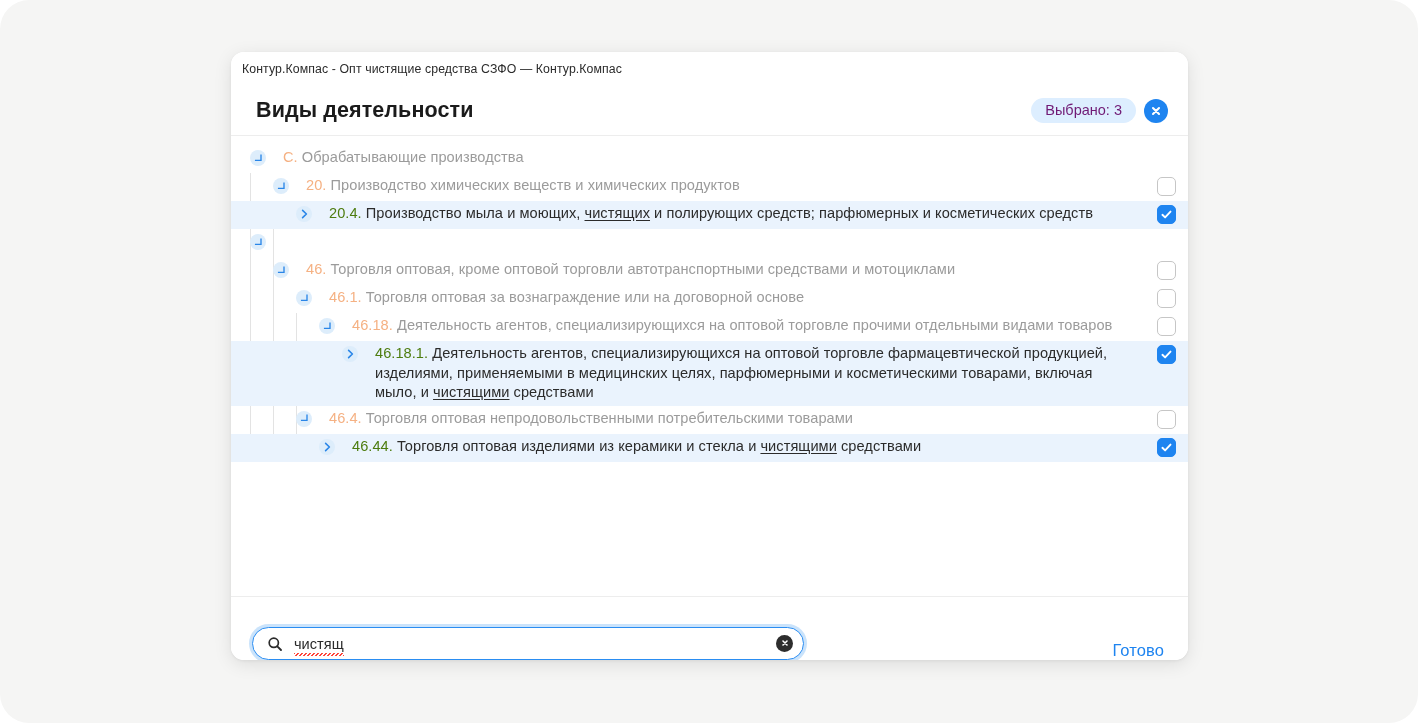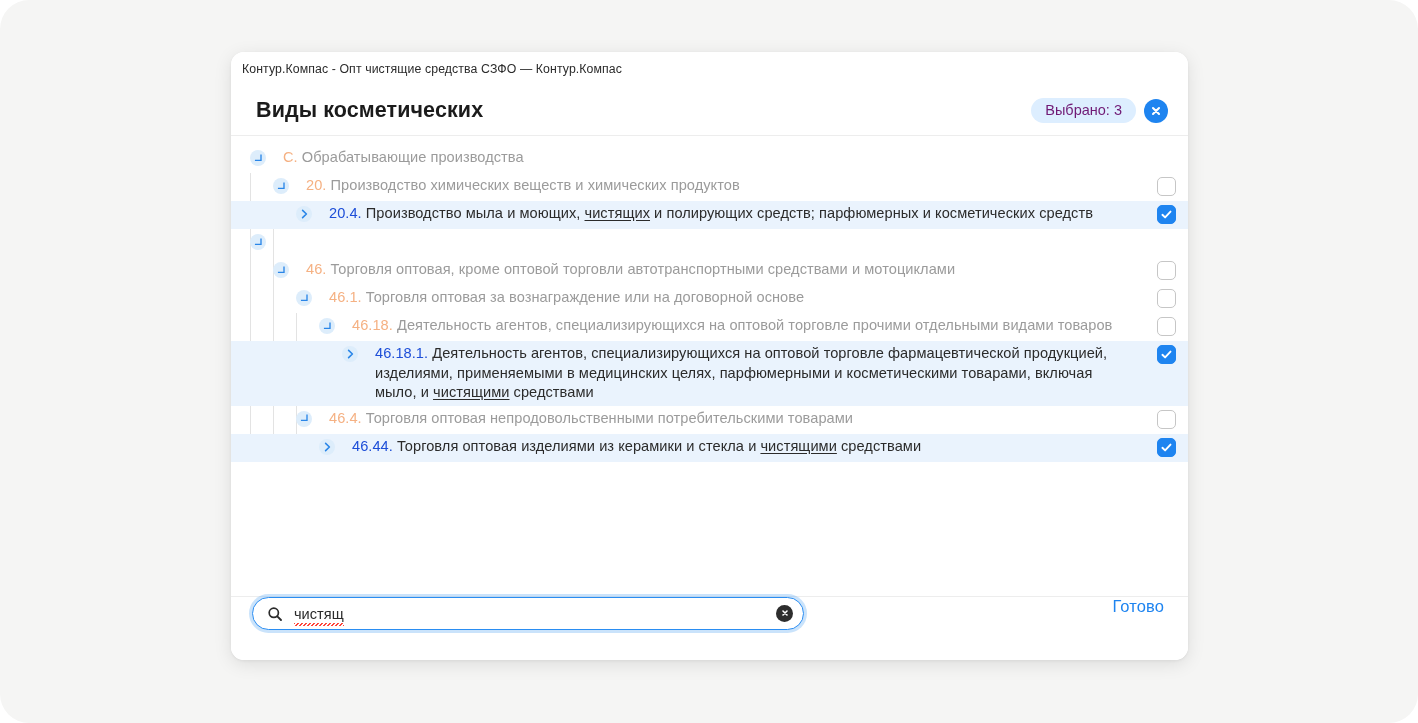--- a/index.html
+++ b/index.html
@@ -138,21 +138,21 @@
 
   .row-text {
     flex: 1 1 auto;
     padding-left: 9px;
     padding-right: 14px;
     font-size: 14.6px;
     line-height: 19.5px;
     color: #2b2b2b;
     letter-spacing: 0.05px;
   }
-  .row-text .code { color: #1d4ed8; }
+  .row-text .code { color: #4d7c0f; }
   .row.dim .row-text { color: #9b9b9b; }
   .row.dim .row-text .code { color: #f5b183; }
   .row-text u { text-decoration: underline; text-underline-offset: 2px; }
 
   .cb-cell {
     flex: 0 0 44px;
     display: flex;
     justify-content: center;
     align-items: flex-start;
     padding-top: 1px;
@@ -171,21 +171,21 @@
     background: #1e84f0;
     border-color: #1e84f0;
   }
   .checkbox svg { display: block; }
 
   
   .footer {
     flex: 0 0 64px;
     border-top: 1px solid #ededed;
     display: flex;
-    align-items: flex-start;
+    align-items: flex-end;
     padding: 0 24px 0 21px;
     background: #fff;
   }
   .search-wrap {
     position: relative;
     width: 552px;
     height: 33px;
   }
   .search-box {
     position: absolute;
@@ -248,21 +248,21 @@
 
 <div id="page">
 
   <div class="window">
 
     <div class="titlebar">
       <span class="titlebar-text">Контур.Компас - Опт чистящие средства СЗФО — Контур.Компас</span>
     </div>
 
     <div class="header">
-      <span class="header-title">Виды косметических</span>
+      <span class="header-title">Виды деятельности</span>
       <div class="header-right">
         <span class="selected-badge">Выбрано: 3</span>
         <button class="clear-sel-btn">
           <span>
             <svg width="14" height="14" viewBox="0 0 14 14" aria-hidden="true">
               <path d="M4 4 L10 10 M10 4 L4 10" stroke="#ffffff" stroke-width="2.1" stroke-linecap="round" fill="none"></path>
             </svg>
           </span>
         </button>
       </div>

